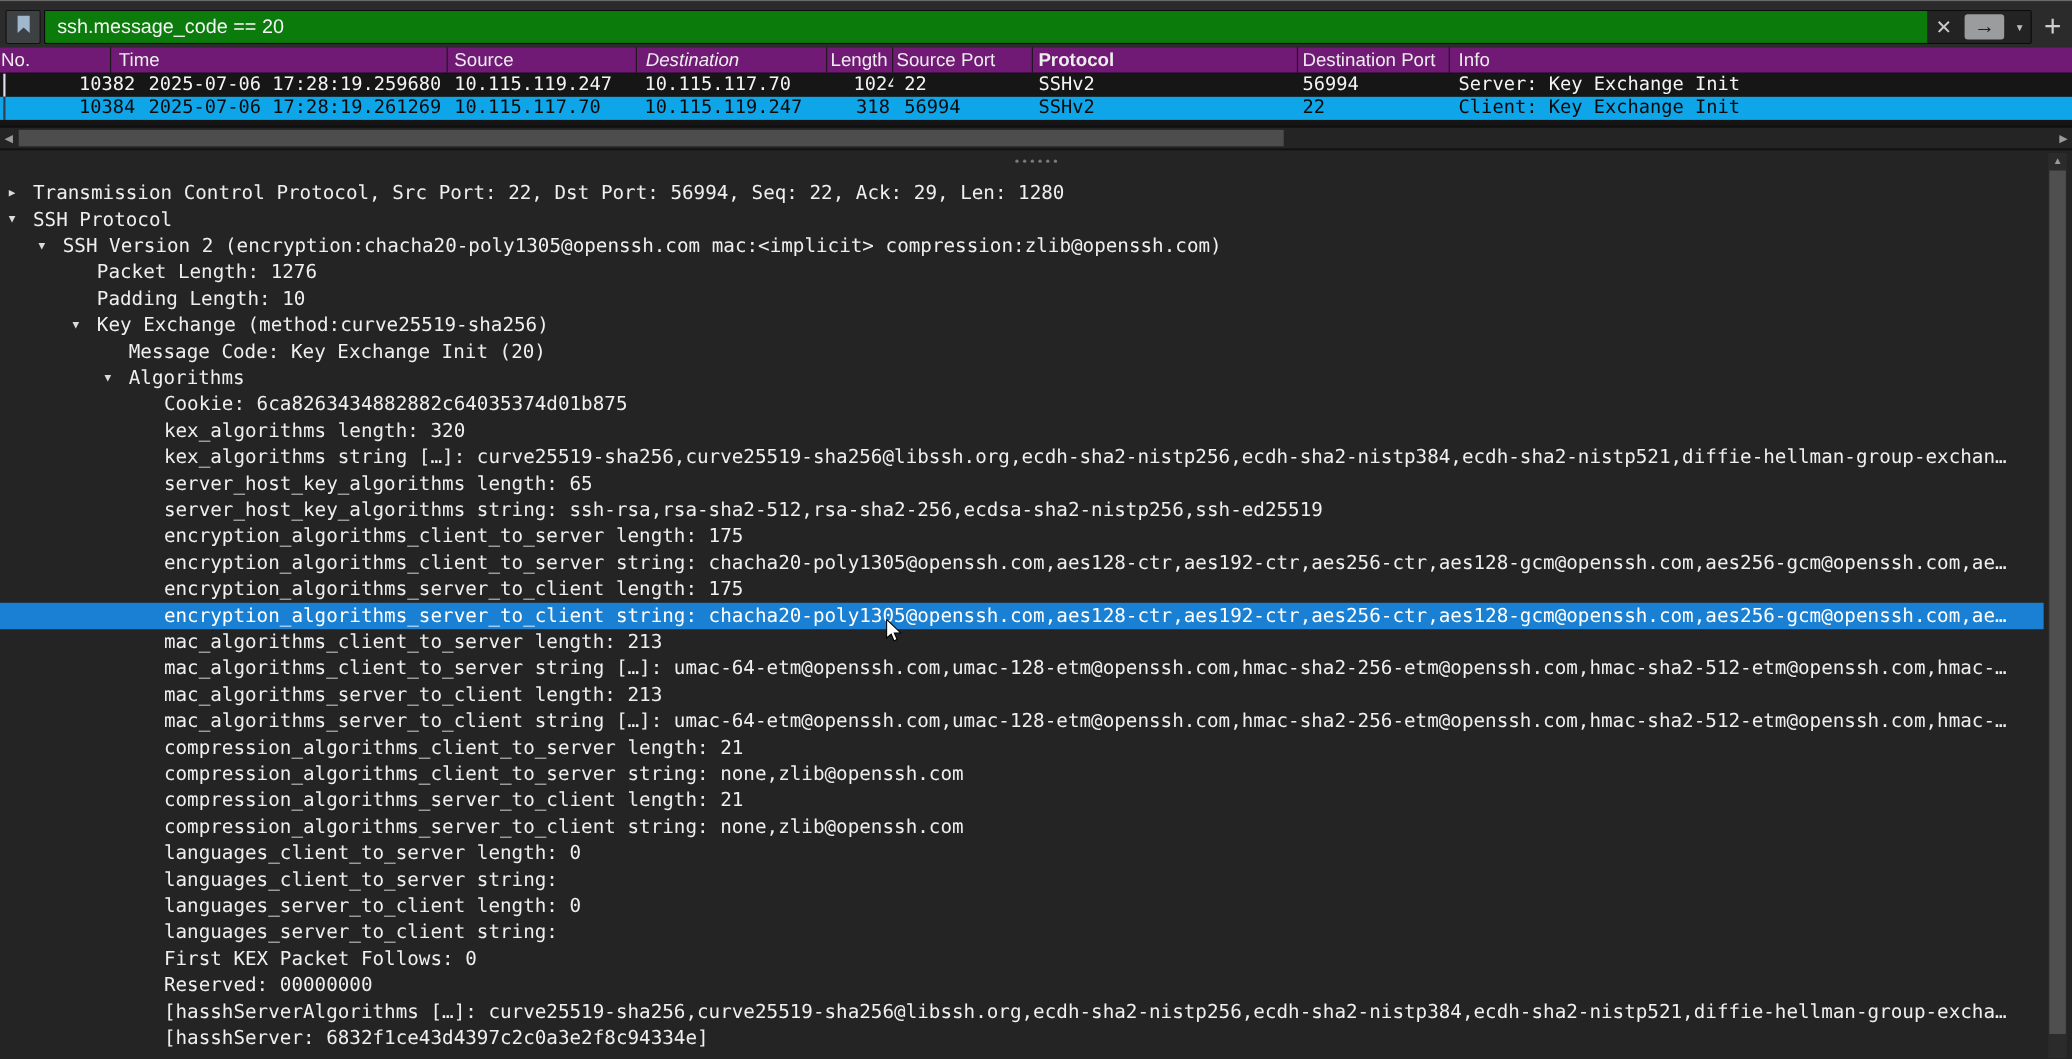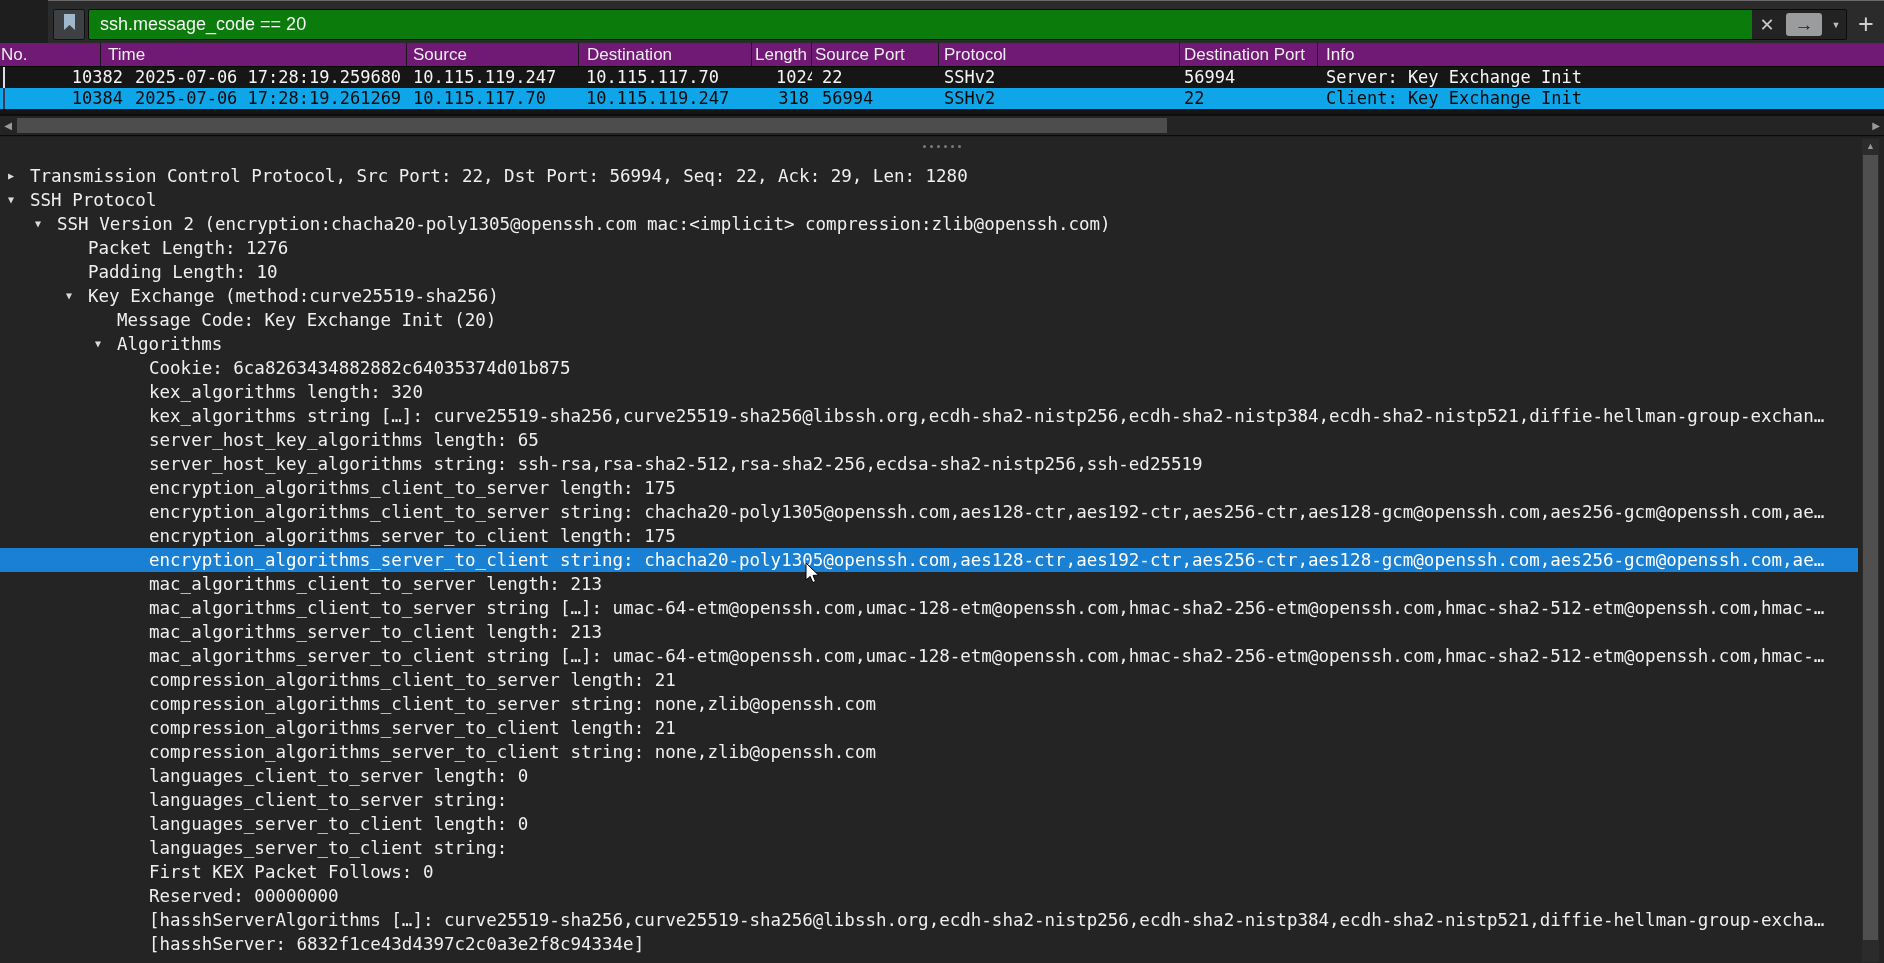--- a/index.html
+++ b/index.html
@@ -2,21 +2,21 @@
 <html><head>
 <meta charset="utf-8">
 <style>
   html,body{margin:0;padding:0;background:#101010;}
   .app{position:relative;width:1884px;height:963px;overflow:hidden;background:#1e1e1e;
        font-family:"Liberation Sans",sans-serif;}
 
   
   .toolbar{position:absolute;top:0;left:0;right:0;height:49px;background:#2b2b2b;
            border-top:1px solid #6a6a6a;border-bottom:1px solid #050505;box-sizing:border-box;
-           display:flex;align-items:center;padding:0 5px;margin-left:48px;}
+           display:flex;align-items:center;padding:0 5px;}
   .bookmark-btn{width:30px;height:29px;background:#3e4144;border:1px solid #121212;border-radius:2px;
                 display:flex;align-items:center;justify-content:center;margin-right:3px;flex:0 0 auto;}
   .filter-input{flex:1;height:29px;border:1px solid #0b0b0b;border-radius:2px;background:#232323;
                 display:flex;align-items:center;overflow:hidden;}
   .filter-text{flex:1;height:100%;background:var(--filter-green,#0b7b0b);color:#f5f5f5;font-size:18px;
                display:flex;align-items:center;padding:0 11px;white-space:nowrap;}
   .clear-x{width:30px;text-align:center;color:#c9c9c9;font-size:18px;flex:0 0 auto;}
   .apply-btn{width:36px;height:23px;background:#9a9c9e;border-radius:3px;color:#1f1f1f;
              display:flex;align-items:center;justify-content:center;font-weight:900;font-size:19px;
              margin:0 4px;flex:0 0 auto;}
@@ -89,24 +89,24 @@
       <div class="dd-caret">▼</div>
     </div>
     <div class="plus-btn">+</div>
   </div>
 
   <div class="plist-bg"></div>
   <div class="plist-header" id="plist-header">
       <div class="hc" style="width: 101px; padding-left: 1px;">No.</div>
       <div class="hc" style="width: 306px; padding-left: 7px;">Time</div>
       <div class="hc" style="width: 172px; padding-left: 6px;">Source</div>
-      <div class="hc" style="width: 173px; padding-left: 8px;">Destination</div>
+      <div class="hc" style="width: 173px; padding-left: 8px; font-style: italic;">Destination</div>
       <div class="hc" style="width: 60px; padding-left: 3px;">Length</div>
       <div class="hc" style="width: 127px; padding-left: 3px;">Source Port</div>
-      <div class="hc" style="width: 241px; padding-left: 5px;">Protocol</div>
+      <div class="hc" style="width: 241px; padding-left: 5px; font-weight: bold;">Protocol</div>
       <div class="hc" style="width: 138px; padding-left: 4px;">Destination Port</div>
       <div class="hc last" style="padding-left: 8px;">Info</div>
     </div>
   <div id="plist-rows">
       <div class="prow" style="top: 67px; background: rgb(22, 22, 22); color: rgb(244, 244, 244);">
         <span class="rowline" style="background: rgb(221, 220, 236);"></span>
         <div class="pc" style="width: 128px; text-align: right; padding-right: 5px;">10382</div>
         <div class="pc" style="width: 279px; padding-left: 7px;">2025-07-06 17:28:19.259680</div>
         <div class="pc" style="width: 172px; padding-left: 6px;">10.115.119.247</div>
         <div class="pc" style="width: 173px; padding-left: 7px;">10.115.117.70</div>

